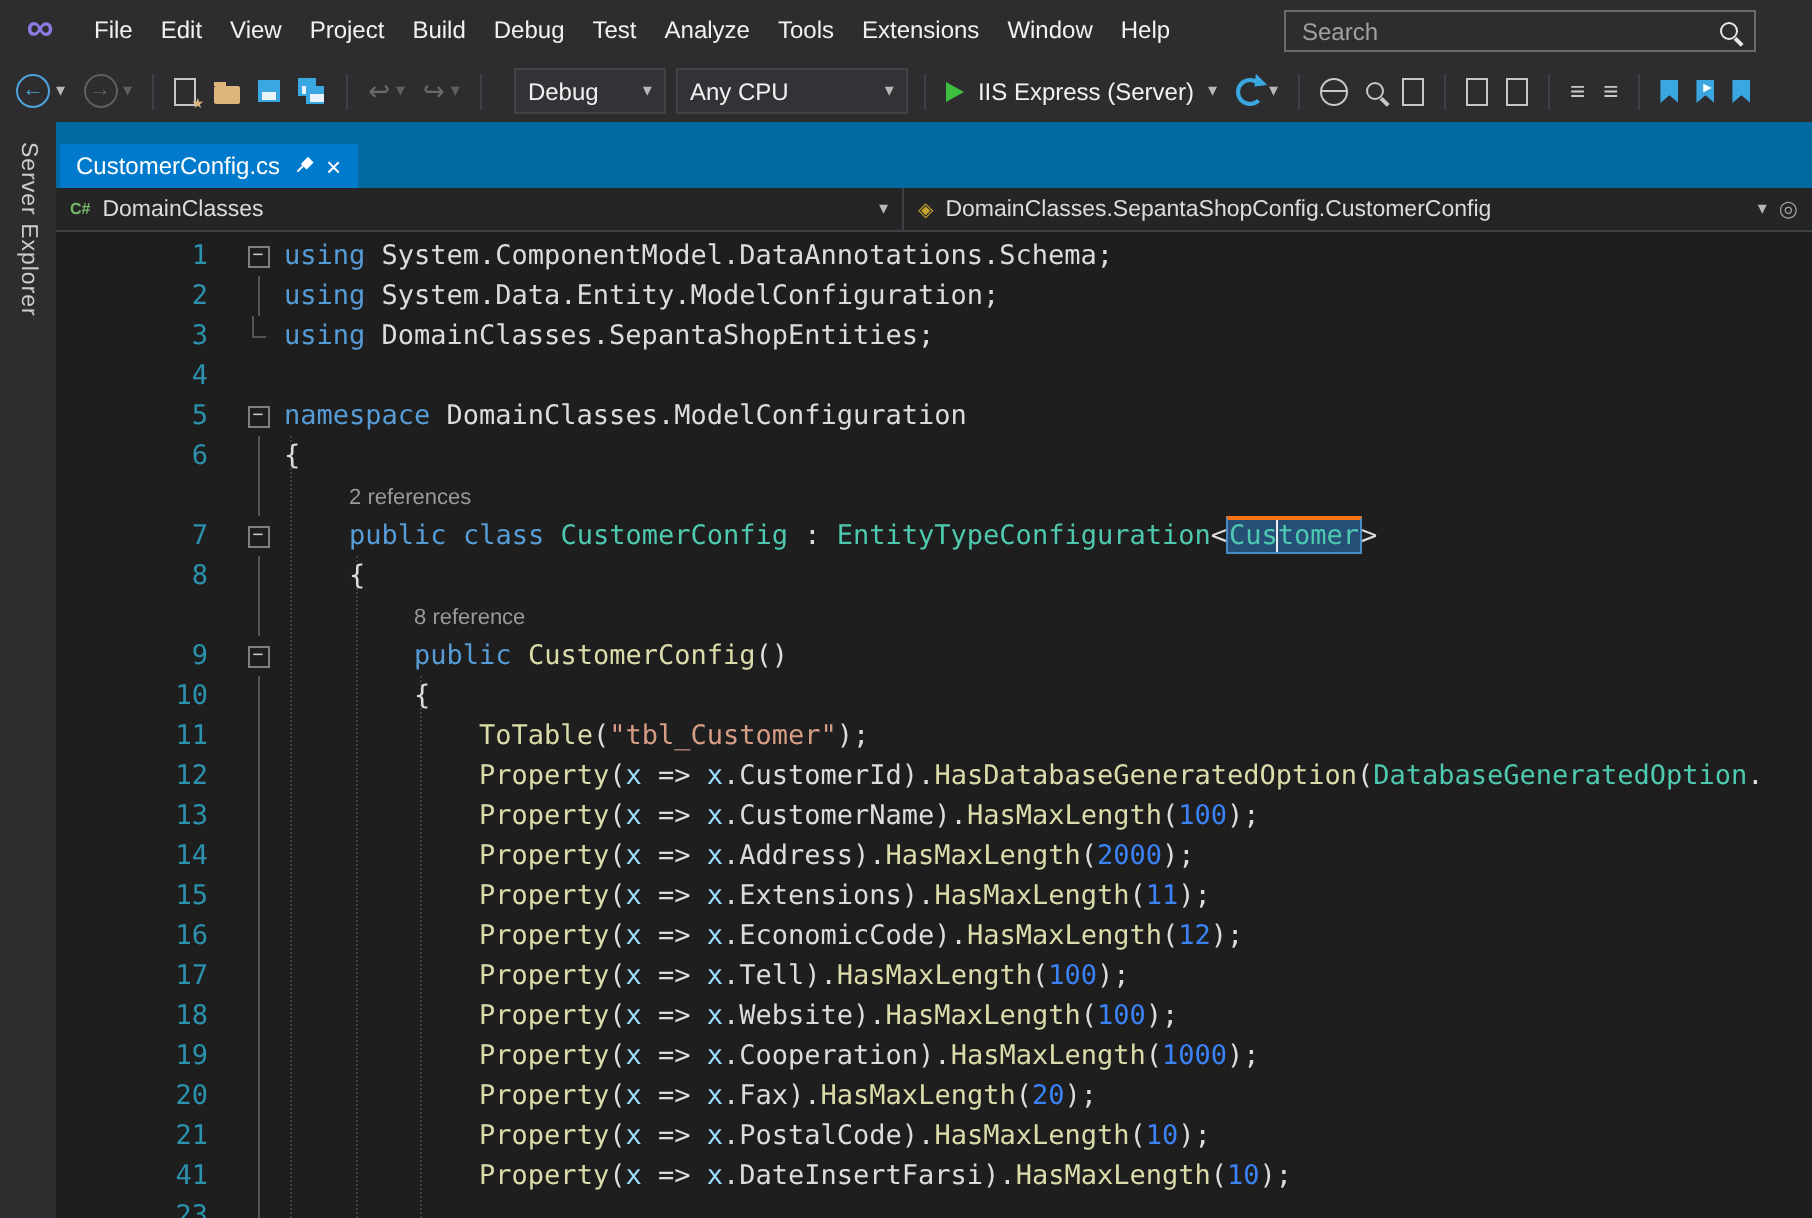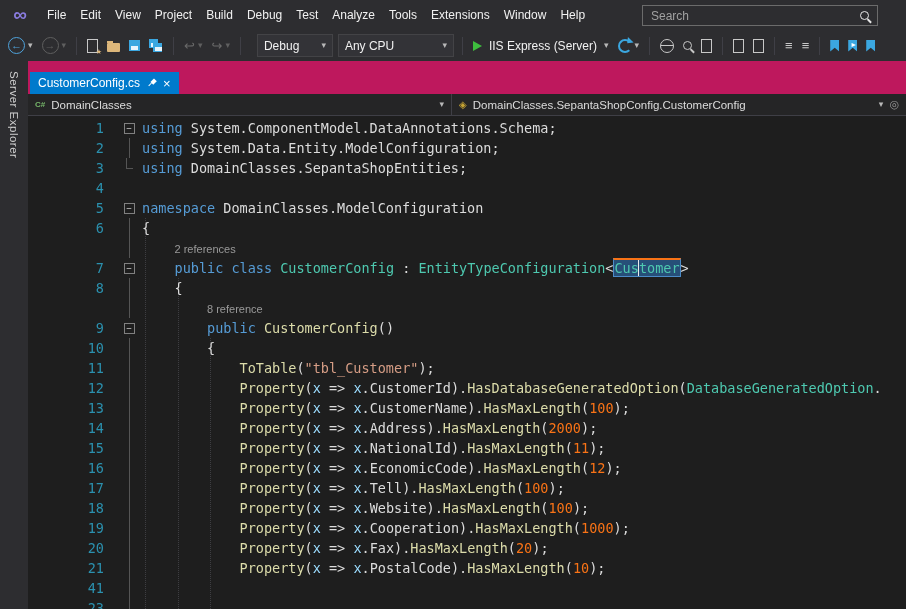--- a/index.html
+++ b/index.html
@@ -48,21 +48,21 @@
   .flag{width:9px;height:12px;background:#3BA7E0;clip-path:polygon(0 0,100% 0,100% 100%,50% 68%,0 100%);position:relative;}
   .flag .arrow{position:absolute;left:2px;top:1px;font-size:7px;color:#FFF;line-height:1;}
   .clip-edge{width:12px;overflow:hidden;}
 
   
   .main{flex:1;display:flex;min-height:0;}
   .side-strip{width:28px;flex:none;display:flex;justify-content:center;padding-top:10px;background:#2D2D30;}
   .side-tab{writing-mode:vertical-rl;font-size:11.5px;color:#CCCCCC;letter-spacing:.5px;}
   .content{flex:1;display:flex;flex-direction:column;min-width:0;}
 
-  .tabstrip{height:33px;flex:none;display:flex;align-items:flex-end;padding-left:2px;background:#be185d;}
+  .tabstrip{height:33px;flex:none;display:flex;align-items:flex-end;padding-left:2px;background:#0369a1;}
   .tab{height:22px;background:#007ACC;color:#FFF;font-size:12px;display:flex;align-items:center;padding:0 8px;gap:7px;}
   .tab-close{font-size:13px;line-height:1;color:#FFF;}
   .pin{position:relative;width:9px;height:10px;transform:rotate(45deg);}
   .pin::before{content:"";position:absolute;top:0;left:2.5px;width:4px;height:5px;background:#FFF;}
   .pin::after{content:"";position:absolute;top:5px;left:4px;width:1px;height:4px;background:#FFF;}
 
   .navbar{height:21px;flex:none;background:#252526;border-bottom:1px solid #3F3F46;display:flex;align-items:center;font-size:11.5px;color:#DCDCDC;}
   .nav-left{width:424px;flex:none;height:100%;display:flex;align-items:center;gap:6px;padding:0 7px;border-right:1px solid #3F3F46;box-sizing:border-box;}
   .nav-right{flex:1;height:100%;display:flex;align-items:center;gap:6px;padding:0 7px;min-width:0;}
   .nav-text{flex:1;white-space:nowrap;overflow:hidden;}
@@ -83,21 +83,21 @@
   .f-minus{width:9px;height:9px;margin-top:5px;border:1px solid #808080;color:#C8C8C8;font-size:9px;line-height:8px;text-align:center;background:#1E1E1E;}
   .f-line{width:1px;height:100%;background:#555;}
   .f-end{width:6px;height:10px;border-left:1px solid #555;border-bottom:1px solid #555;}
   .gcode{white-space:pre;flex:1;min-width:0;overflow:hidden;}
   .lens-text{color:#9A9A9A;font-size:11px;font-family:"Liberation Sans",sans-serif;}
   .tk-k{color:#569CD6;}
   .tk-p{color:#DCDCDC;}
   .tk-t{color:#4EC9B0;}
   .tk-m{color:#DCDCAA;}
   .tk-s{color:#D69D85;}
-  .tk-n{color:#f97316;}
+  .tk-n{color:#3b82f6;}
   .tk-x{color:#9CDCFE;}
   .tk-sel,.tk-selc{background:#264F78;color:#4EC9B0;border-top:2px solid #f97316;border-bottom:1px solid #4B8BC8;}
   .tk-sel{border-left:1px solid #4B8BC8;position:relative;}
   .tk-sel::after{content:"";position:absolute;right:-0.5px;top:0;bottom:0;width:1px;background:#ECECEC;}
   .tk-selc{border-right:1px solid #4B8BC8;}
 </style>
 </head>
 <body>
 
 <div class="app">
@@ -356,21 +356,21 @@
               <div class="gfold">
                 <span class="f-line"></span>
               </div>
               <div class="gcode"><span class="tk-p">            </span><span class="tk-m">Property</span><span class="tk-p">(</span><span class="tk-x">x</span><span class="tk-p"> =&gt; </span><span class="tk-x">x</span><span class="tk-p">.Address).</span><span class="tk-m">HasMaxLength</span><span class="tk-p">(</span><span class="tk-n">2000</span><span class="tk-p">);</span></div>
             </div>
             <div class="crow">
               <div class="gnum">15</div>
               <div class="gfold">
                 <span class="f-line"></span>
               </div>
-              <div class="gcode"><span class="tk-p">            </span><span class="tk-m">Property</span><span class="tk-p">(</span><span class="tk-x">x</span><span class="tk-p"> =&gt; </span><span class="tk-x">x</span><span class="tk-p">.NationalId).</span><span class="tk-m">HasMaxLength</span><span class="tk-p">(</span><span class="tk-n">11</span><span class="tk-p">);</span></div>
+              <div class="gcode"><span class="tk-p">            </span><span class="tk-m">Property</span><span class="tk-p">(</span><span class="tk-x">x</span><span class="tk-p"> =&gt; </span><span class="tk-x">x</span><span class="tk-p">.Extensions).</span><span class="tk-m">HasMaxLength</span><span class="tk-p">(</span><span class="tk-n">11</span><span class="tk-p">);</span></div>
             </div>
             <div class="crow">
               <div class="gnum">16</div>
               <div class="gfold">
                 <span class="f-line"></span>
               </div>
               <div class="gcode"><span class="tk-p">            </span><span class="tk-m">Property</span><span class="tk-p">(</span><span class="tk-x">x</span><span class="tk-p"> =&gt; </span><span class="tk-x">x</span><span class="tk-p">.EconomicCode).</span><span class="tk-m">HasMaxLength</span><span class="tk-p">(</span><span class="tk-n">12</span><span class="tk-p">);</span></div>
             </div>
             <div class="crow">
               <div class="gnum">17</div>
@@ -405,20 +405,21 @@
               <div class="gfold">
                 <span class="f-line"></span>
               </div>
               <div class="gcode"><span class="tk-p">            </span><span class="tk-m">Property</span><span class="tk-p">(</span><span class="tk-x">x</span><span class="tk-p"> =&gt; </span><span class="tk-x">x</span><span class="tk-p">.PostalCode).</span><span class="tk-m">HasMaxLength</span><span class="tk-p">(</span><span class="tk-n">10</span><span class="tk-p">);</span></div>
             </div>
             <div class="crow">
               <div class="gnum">41</div>
               <div class="gfold">
                 <span class="f-line"></span>
               </div>
+              <div class="gcode"><span class="tk-p">            </span><span class="tk-m">Property</span><span class="tk-p">(</span><span class="tk-x">x</span><span class="tk-p"> =&gt; </span><span class="tk-x">x</span><span class="tk-p">.DateInsertFarsi).</span><span class="tk-m">HasMaxLength</span><span class="tk-p">(</span><span class="tk-n">10</span><span class="tk-p">);</span></div>
             </div>
             <div class="crow">
               <div class="gnum">23</div>
               <div class="gfold">
                 <span class="f-line"></span>
               </div>
               <div class="gcode"></div>
             </div>
           </div>
       </div>

